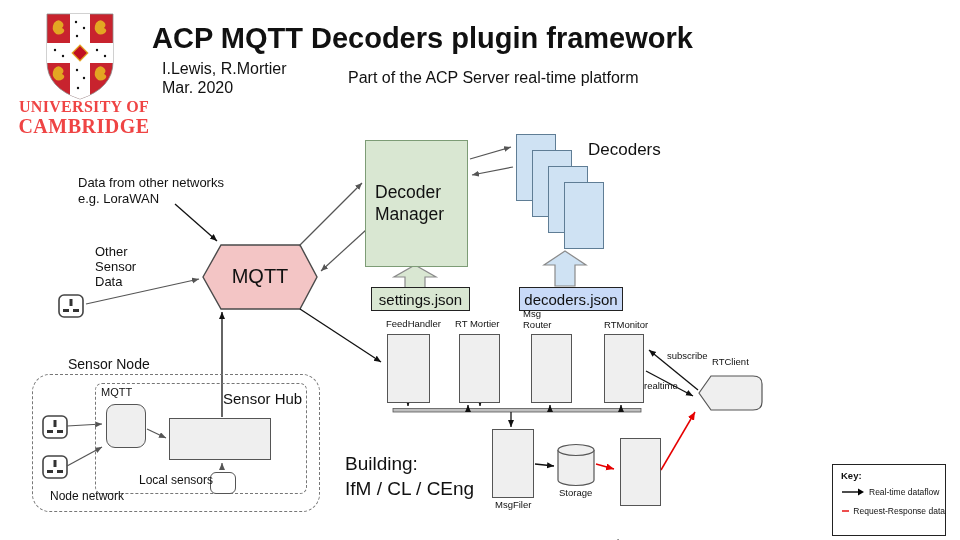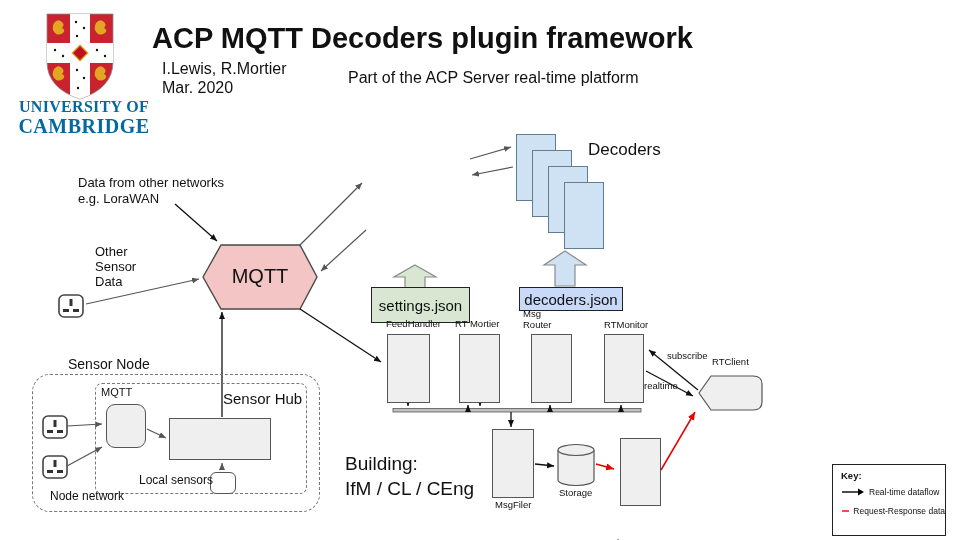--- a/index.html
+++ b/index.html
@@ -6,33 +6,33 @@
   .stage{position:relative;width:960px;height:540px;background:#fff;overflow:hidden;
          font-family:"Liberation Sans",sans-serif;color:#111;}
   svg.underlay{position:absolute;left:0;top:0;width:960px;height:540px;z-index:0;}
   .box{position:absolute;background:#efefef;border:1.2px solid #555;box-sizing:border-box;z-index:1;}
   .lbl{position:absolute;z-index:2;white-space:nowrap;color:#111;}
   .preline{white-space:pre-line;}
   .dm-box{left:365px;top:140px;width:103px;height:127px;background:#d9e7d2;border:1.5px solid #7d9c76;
           display:flex;align-items:center;padding-left:9px;font-size:17.5px;line-height:1.22;z-index:1;position:absolute;box-sizing:border-box;}
   .file-box{position:absolute;z-index:1;border:1px solid #222;box-sizing:border-box;
             display:flex;align-items:center;justify-content:center;font-size:15px;}
-  .settings{left:371px;top:287px;width:99px;height:36px;background:#d9e7d2;}
+  .settings{left:371px;top:287px;width:99px;height:24px;background:#d9e7d2;}
   .decfile{left:519px;top:287px;width:104px;height:24px;background:#c9daf8;}
   .dec-rect{position:absolute;width:40px;height:67px;background:#cfe2f3;border:1.2px solid #5f7d95;box-sizing:border-box;z-index:1;}
   .dashed{position:absolute;border:1.5px dashed #777;box-sizing:border-box;z-index:1;background:transparent;}
   .svcbox{width:43px;height:69px;}
   .small-lbl{font-size:9.5px;}
   .key-box{position:absolute;left:832px;top:464px;width:114px;height:72px;border:1px solid #222;
            box-sizing:border-box;background:#fff;z-index:2;padding:5px 0 0 8px;}
   .key-title{font-size:9.5px;font-weight:bold;margin-bottom:6px;}
   .key-item{display:flex;align-items:center;gap:4px;margin-bottom:9px;}
   .key-item span{font-size:8.5px;white-space:nowrap;}
   .uni-text{position:absolute;left:10px;top:98px;width:148px;text-align:center;z-index:2;
-            font-family:"Liberation Serif",serif;font-weight:bold;color:#0369a1;}
+            font-family:"Liberation Serif",serif;font-weight:bold;color:#ef4444;}
   .uni-text .l1{font-size:16px;letter-spacing:0.3px;}
   .uni-text .l2{font-size:20px;letter-spacing:0.5px;margin-top:-1px;}
 </style>
 </head>
 <body>
 
 <div class="stage">
 
   <svg class="underlay" viewBox="0 0 960 540">
     <defs>
@@ -155,20 +155,23 @@
   <div class="lbl preline" style="left:78px;top:175px;font-size:13px;line-height:16px;">Data from other networks
 e.g. LoraWAN</div>
   <div class="lbl preline" style="left:95px;top:244px;font-size:13px;line-height:15px;">Other
 Sensor
 Data</div>
   <div class="lbl preline" style="left:345px;top:451px;font-size:19px;line-height:25px;">Building:
 IfM / CL / CEng</div>
 
   <div class="lbl" style="left:203px;top:265px;width:114px;text-align:center;font-size:20px;">MQTT</div>
 
+  <div class="dm-box">
+    <span>Decoder Manager</span>
+  </div>
   <div class="file-box settings">
     <span>settings.json</span>
   </div>
   <div class="file-box decfile">
     <span>decoders.json</span>
   </div>
 
   <div class="dec-rect" style="left:516px;top:134px;"></div>
   <div class="dec-rect" style="left:532px;top:150px;"></div>
   <div class="dec-rect" style="left:548px;top:166px;"></div>

